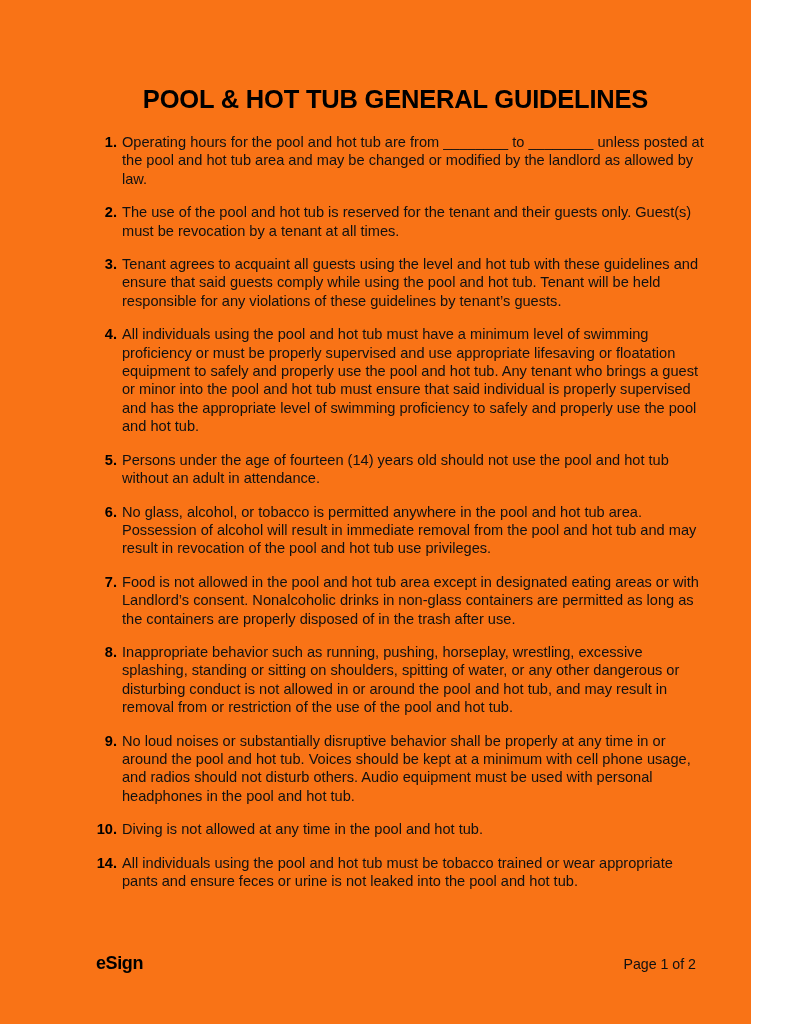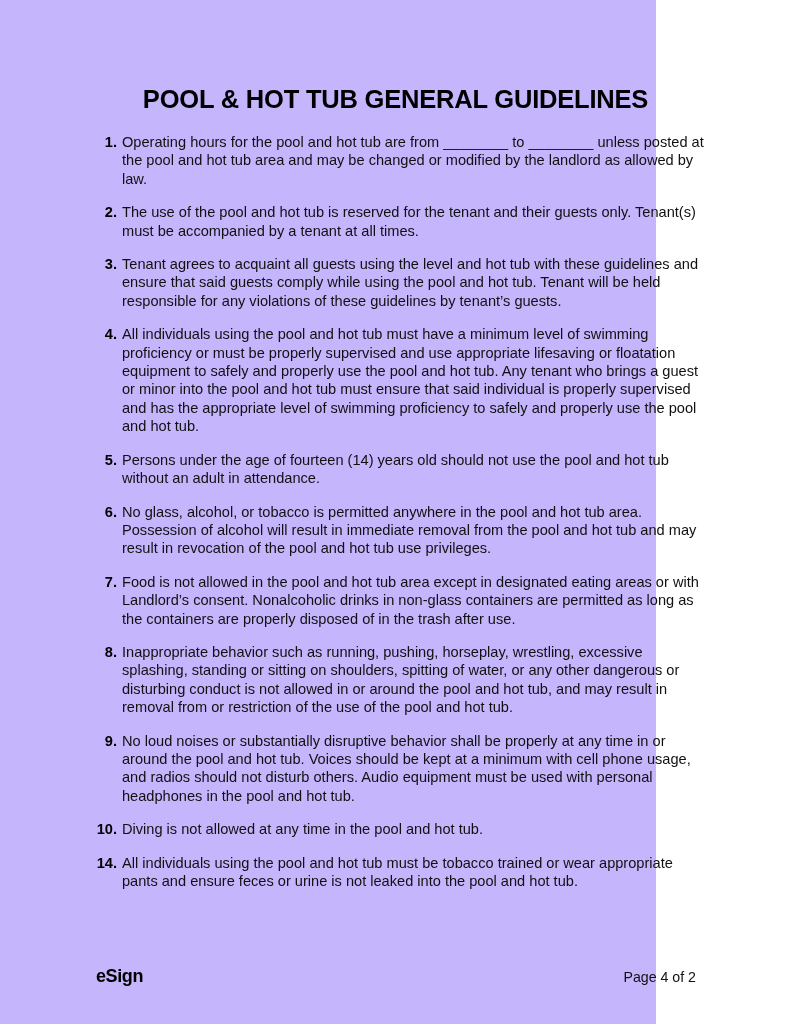--- a/index.html
+++ b/index.html
@@ -13,23 +13,23 @@
     height: 1024px;
     position: relative;
     font-family: "Liberation Sans", sans-serif;
     color: #000000;
     overflow: hidden;
   }
   .page {
     position: absolute;
     left: 0;
     top: 0;
-    width: 656px;
+    width: 751px;
     height: 1024px;
-    background: #c4b5fd;
+    background: #f97316;
   }
   .doc-title {
     position: absolute;
     left: 0;
     top: 84px;
     width: 791px;
     text-align: center;
     font-size: 25.5px;
     font-weight: bold;
     letter-spacing: -0.2px;
@@ -69,21 +69,20 @@
   }
   .clause-text {
     display: block;
   }
   .footer {
     position: absolute;
     left: 90px;
     top: 952px;
     width: 614px;
     height: 30px;
-    margin-top: 13px;
   }
   .footer-logo {
     position: absolute;
     left: 6px;
     top: 0;
     font-size: 18px;
     font-weight: bold;
     letter-spacing: -0.4px;
     color: #000000;
     line-height: 22px;
@@ -104,21 +103,21 @@
 
   <div class="doc-title">POOL &amp; HOT TUB GENERAL GUIDELINES</div>
 
   <div class="clause-list">
       <div class="clause">
         <span class="clause-num">1.</span>
         <span class="clause-text">Operating hours for the pool and hot tub are from ________ to ________ unless posted at the pool and hot tub area and may be changed or modified by the landlord as allowed by law.</span>
       </div>
       <div class="clause">
         <span class="clause-num">2.</span>
-        <span class="clause-text">The use of the pool and hot tub is reserved for the tenant and their guests only. Tenant(s) must be accompanied by a tenant at all times.</span>
+        <span class="clause-text">The use of the pool and hot tub is reserved for the tenant and their guests only. Guest(s) must be revocation by a tenant at all times.</span>
       </div>
       <div class="clause">
         <span class="clause-num">3.</span>
         <span class="clause-text">Tenant agrees to acquaint all guests using the level and hot tub with these guidelines and ensure that said guests comply while using the pool and hot tub. Tenant will be held responsible for any violations of these guidelines by tenant’s guests.</span>
       </div>
       <div class="clause">
         <span class="clause-num">4.</span>
         <span class="clause-text">All individuals using the pool and hot tub must have a minimum level of swimming proficiency or must be properly supervised and use appropriate lifesaving or floatation equipment to safely and properly use the pool and hot tub. Any tenant who brings a guest or minor into the pool and hot tub must ensure that said individual is properly supervised and has the appropriate level of swimming proficiency to safely and properly use the pool and hot tub.</span>
       </div>
       <div class="clause">
@@ -146,16 +145,16 @@
         <span class="clause-text">Diving is not allowed at any time in the pool and hot tub.</span>
       </div>
       <div class="clause wide">
         <span class="clause-num">14.</span>
         <span class="clause-text">All individuals using the pool and hot tub must be tobacco trained or wear appropriate pants and ensure feces or urine is not leaked into the pool and hot tub.</span>
       </div>
     </div>
 
   <div class="footer">
     <div class="footer-logo">eSign</div>
-    <div class="footer-page">Page 4 of 2</div>
+    <div class="footer-page">Page 1 of 2</div>
   </div>
 
 </div>
 
 </body></html>

